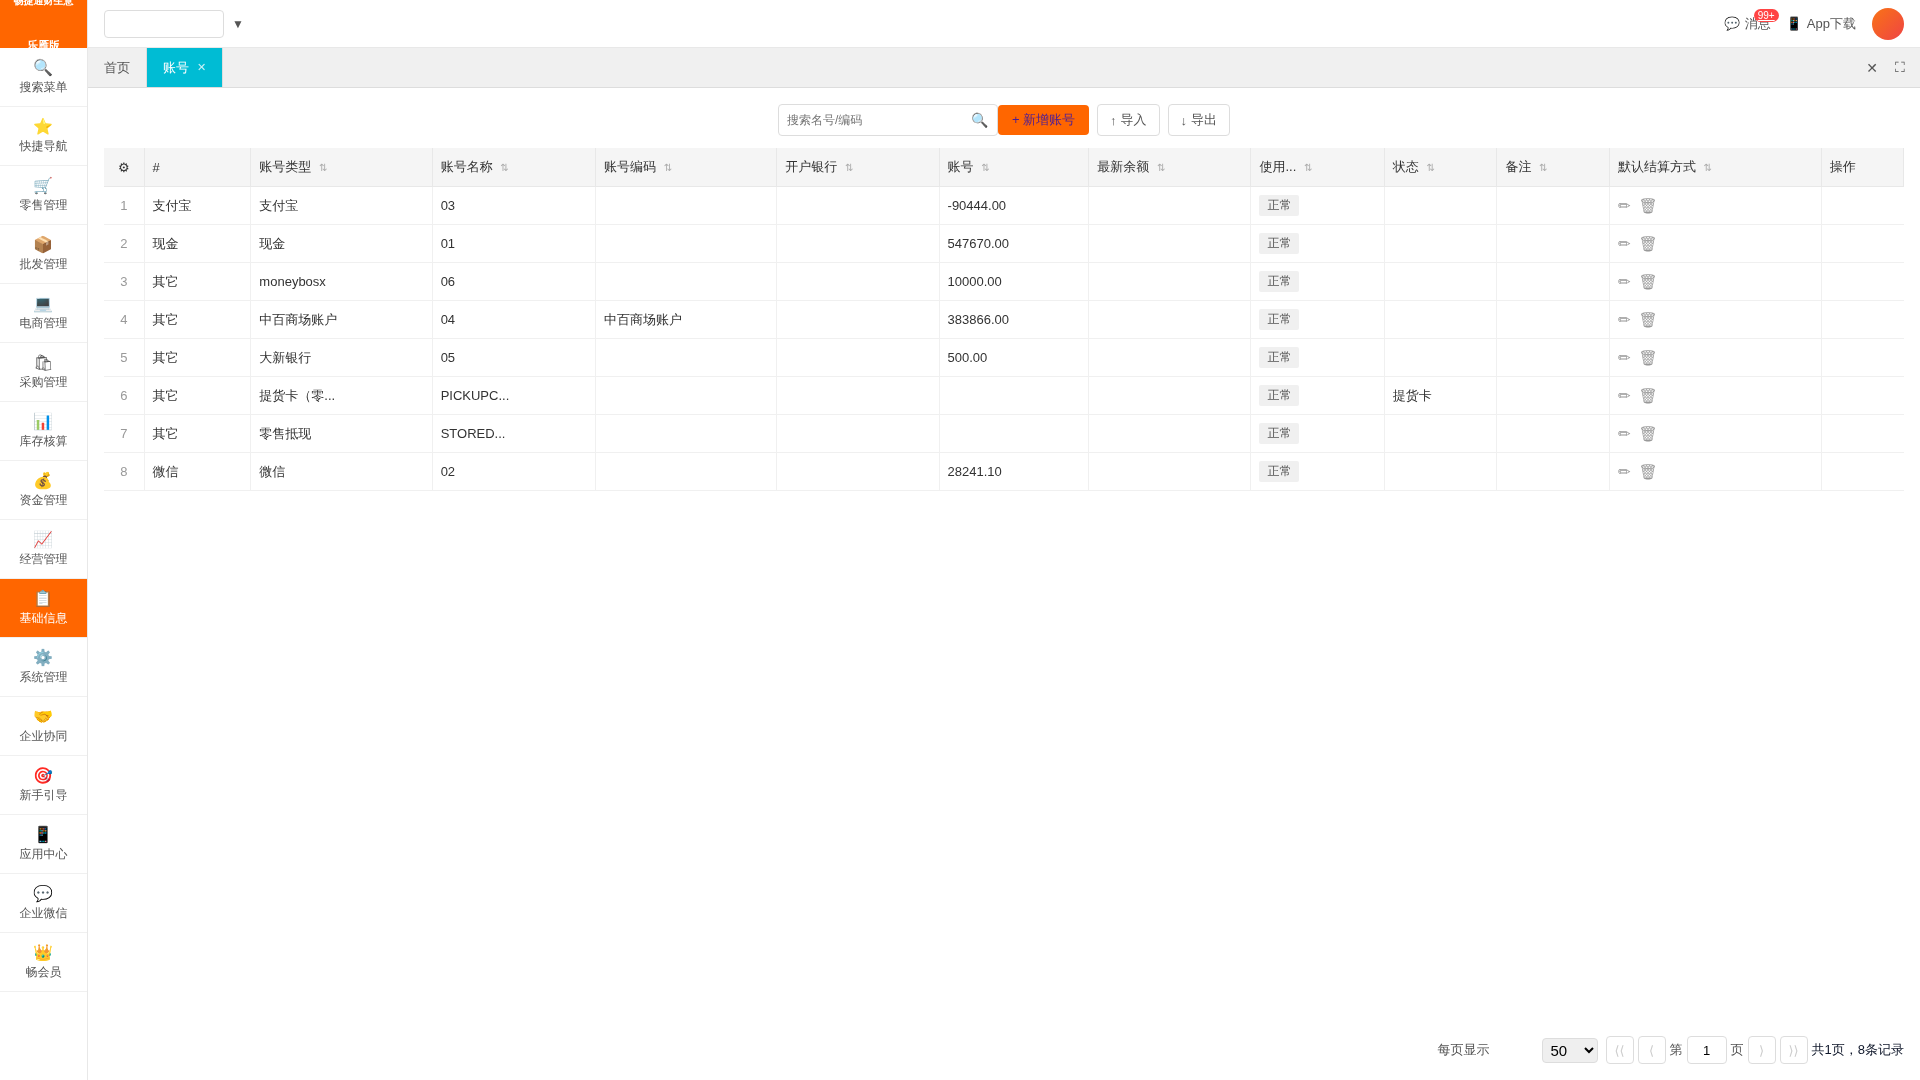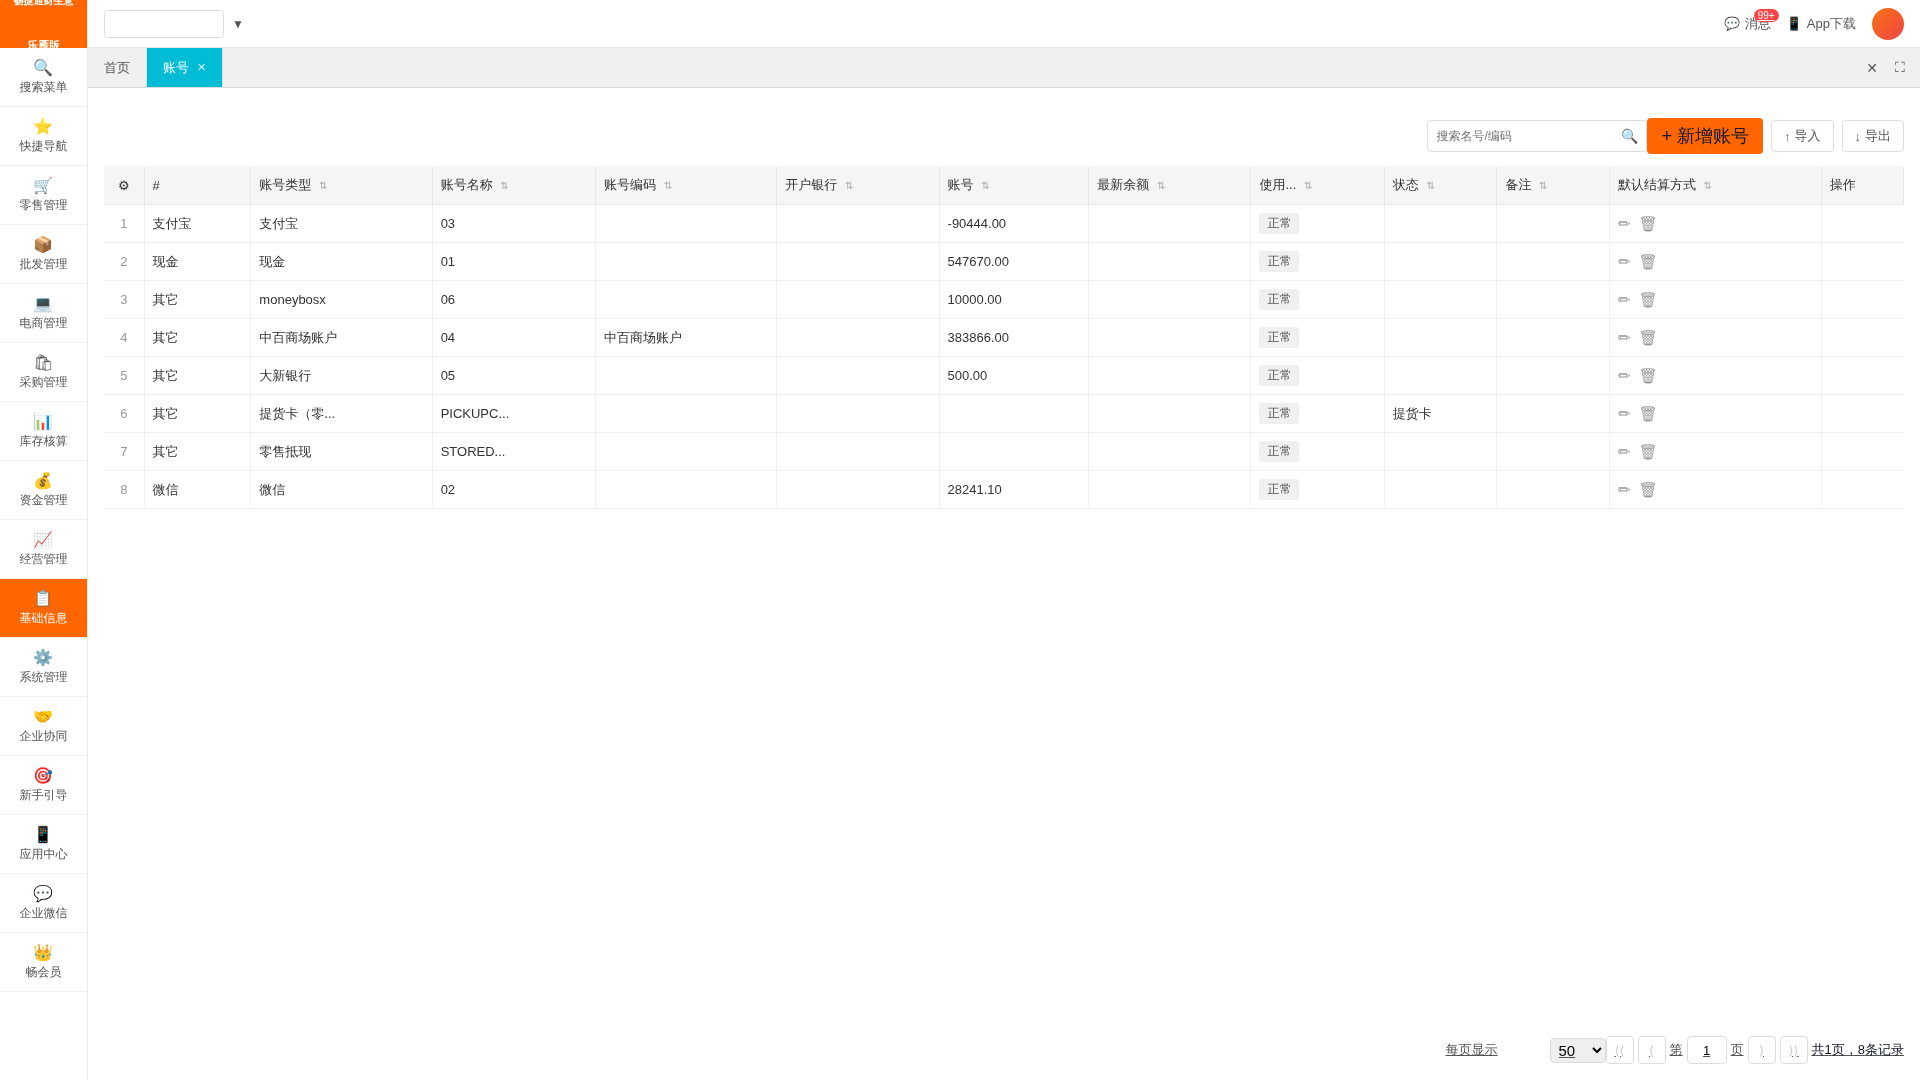--- a/index.html
+++ b/index.html
@@ -185,23 +185,22 @@
       display: flex;
       flex-direction: column;
       overflow: hidden;
       padding: 16px;
     }
 
     
     .toolbar {
       display: flex;
       align-items: center;
-      justify-content: flex-end;
+      justify-content: center;
       margin-bottom: 12px;
-      margin-top: 14px;
     }
     .search-box {
       display: flex;
       align-items: center;
       border: 1px solid #ddd;
       border-radius: 4px;
       height: 32px;
       padding: 0 8px;
       width: 220px;
       background: #fff;
@@ -214,25 +213,25 @@
       color: #999;
     }
     .search-icon { color: #999; font-size: 14px; cursor: pointer; }
     .toolbar-btns {
       display: flex;
       align-items: center;
       gap: 8px;
     }
     .btn-primary {
       background: #ff6600;
-      color: #0f172a;
+      color: #4c1d95;
       border: none;
       border-radius: 4px;
       padding: 6px 14px;
-      font-size: 18px;
+      font-size: 13px;
       cursor: pointer;
       display: flex;
       align-items: center;
       gap: 4px;
     }
     .btn-default {
       background: white;
       color: #555;
       border: 1px solid #ddd;
       border-radius: 4px;
@@ -297,24 +296,24 @@
       cursor: pointer;
       font-size: 15px;
     }
 
     
     .pagination {
       display: flex;
       align-items: center;
       justify-content: flex-end;
       padding: 12px 0 0 0;
+      gap: 8px;
       font-size: 13px;
       color: #555;
       flex-shrink: 0;
-      text-decoration: underline;
     }
     .page-size-select {
       display: flex;
       align-items: center;
       gap: 4px;
     }
     .page-size-select select {
       border: 1px solid #ddd;
       border-radius: 4px;
       padding: 2px 4px;

